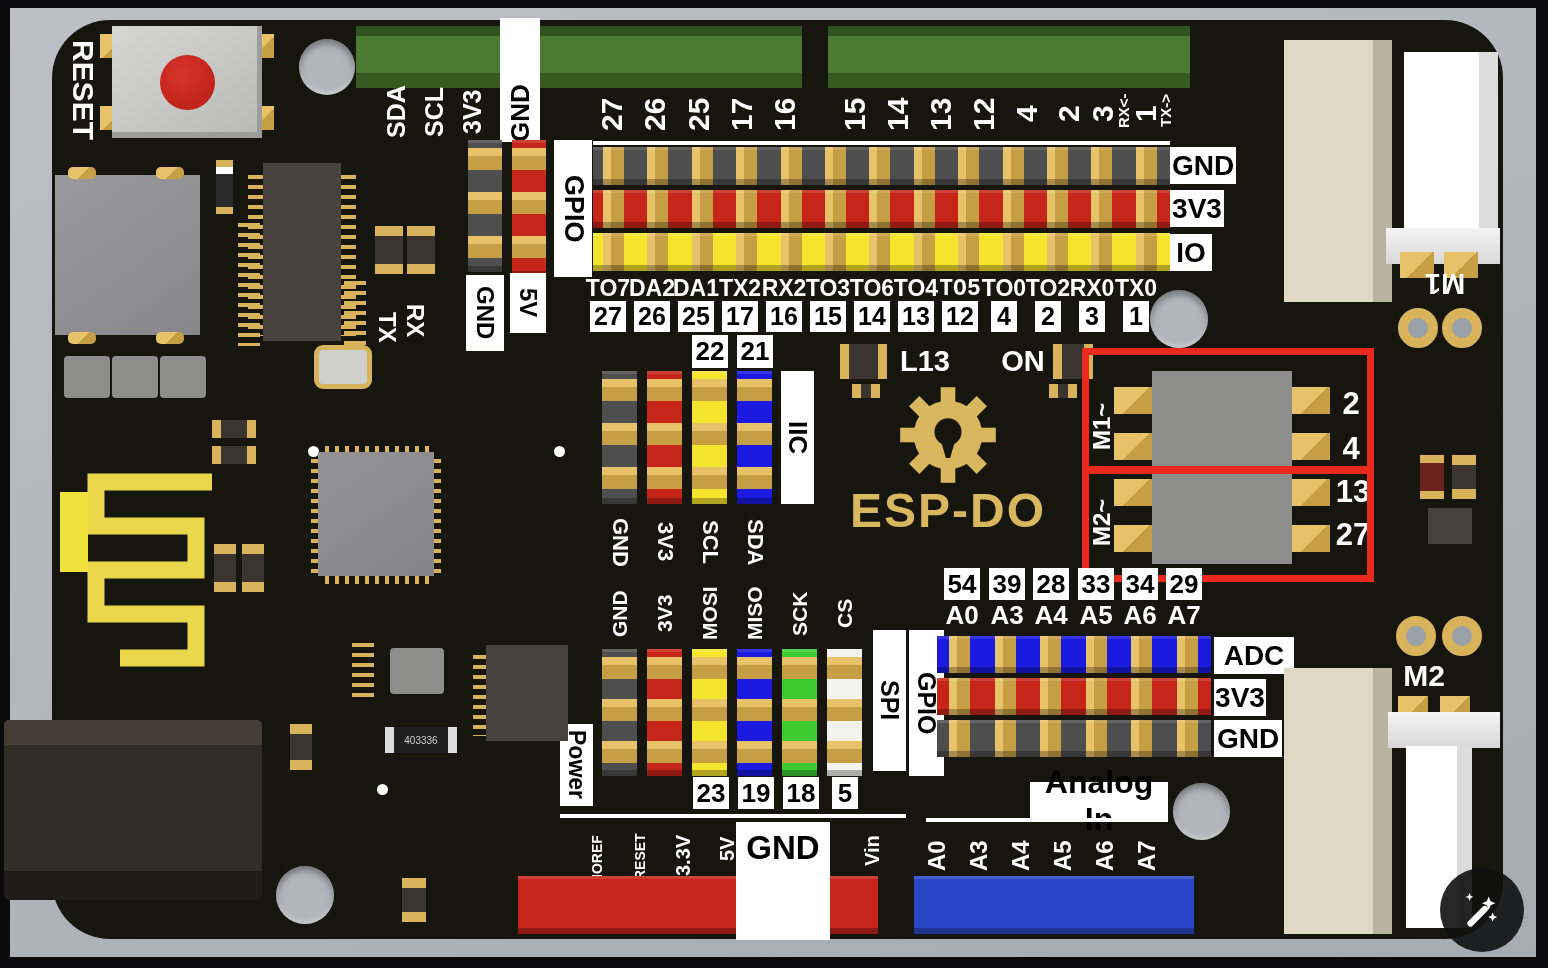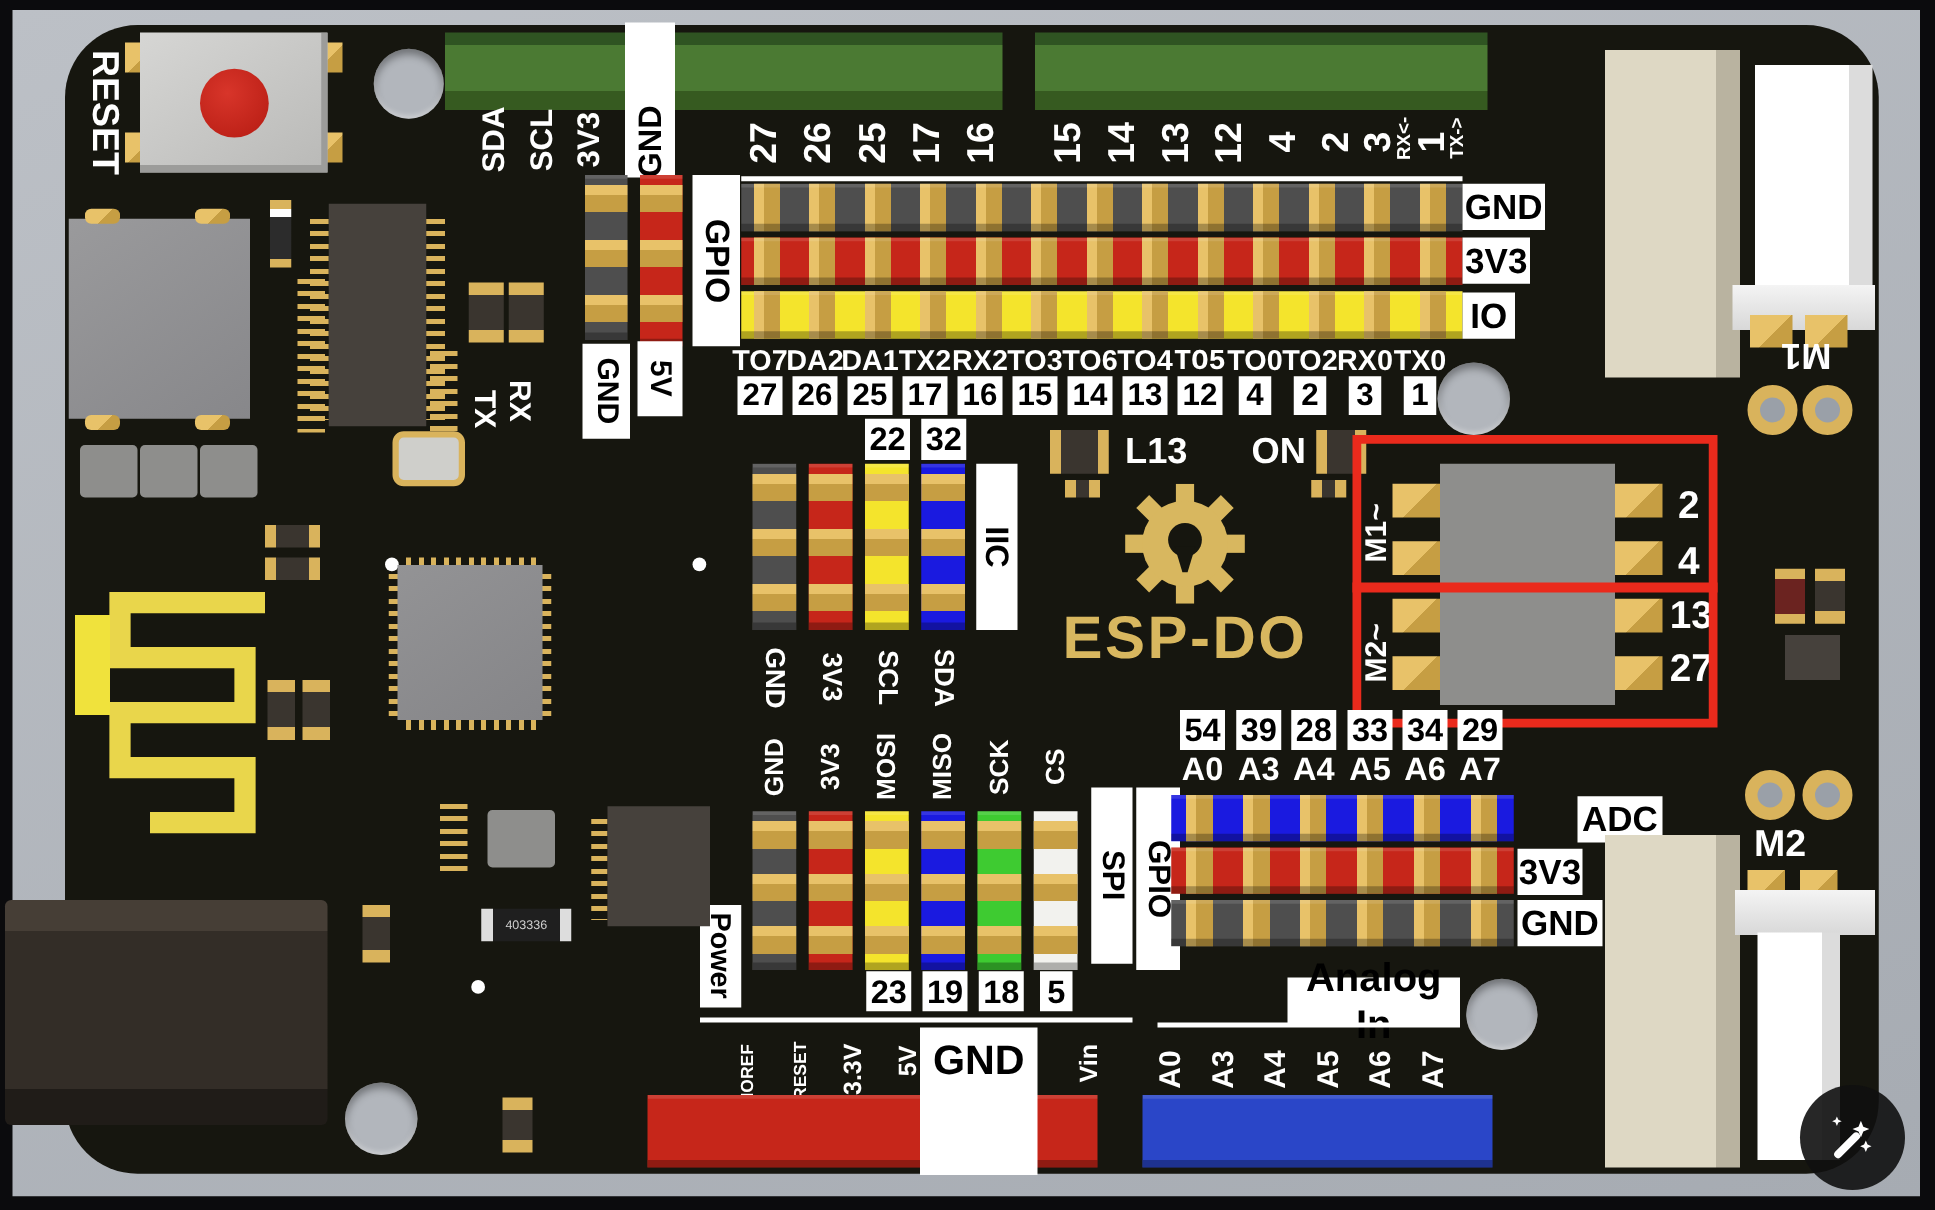--- a/index.html
+++ b/index.html
@@ -108,21 +108,21 @@
 <div class="abs wbox ctr" style="left:810px;top:301px;width:36px;height:31px;font-size:25px;">15</div>
 <div class="abs wbox ctr" style="left:854px;top:301px;width:36px;height:31px;font-size:25px;">14</div>
 <div class="abs wbox ctr" style="left:898px;top:301px;width:36px;height:31px;font-size:25px;">13</div>
 <div class="abs wbox ctr" style="left:942px;top:301px;width:36px;height:31px;font-size:25px;">12</div>
 <div class="abs wbox ctr" style="left:991px;top:301px;width:26px;height:31px;font-size:25px;">4</div>
 <div class="abs wbox ctr" style="left:1035px;top:301px;width:26px;height:31px;font-size:25px;">2</div>
 <div class="abs wbox ctr" style="left:1079px;top:301px;width:26px;height:31px;font-size:25px;">3</div>
 <div class="abs wbox ctr" style="left:1123px;top:301px;width:26px;height:31px;font-size:25px;">1</div>
 
 <div class="abs wbox ctr" style="left:692px;top:335px;width:36px;height:33px;font-size:26px;">22</div>
-<div class="abs wbox ctr" style="left:737px;top:335px;width:36px;height:33px;font-size:26px;">32</div>
+<div class="abs wbox ctr" style="left:737px;top:335px;width:36px;height:33px;font-size:26px;">21</div>
 <div class="abs strip pins-v" style="left:602px;top:371px;width:35px;height:133px;background-color:#4e4e4e;"></div>
 <div class="abs strip pins-v" style="left:647px;top:371px;width:35px;height:133px;background-color:#c6261a;"></div>
 <div class="abs strip pins-v" style="left:692px;top:371px;width:35px;height:133px;background-color:#f4e42c;"></div>
 <div class="abs strip pins-v" style="left:737px;top:371px;width:35px;height:133px;background-color:#1a1ae0;"></div>
 <div class="abs wbox vtd ctr" style="left:781px;top:371px;width:33px;height:133px;font-size:26px;">IIC</div>
 <div class="abs wtxt vtd ctr" style="left:604px;top:506px;width:32px;height:72px;font-size:22px;">GND</div>
 <div class="abs wtxt vtd ctr" style="left:649px;top:506px;width:32px;height:72px;font-size:22px;">3V3</div>
 <div class="abs wtxt vtd ctr" style="left:694px;top:506px;width:32px;height:72px;font-size:22px;">SCL</div>
 <div class="abs wtxt vtd ctr" style="left:739px;top:506px;width:32px;height:72px;font-size:22px;">SDA</div>
 
@@ -196,21 +196,21 @@
 <div class="abs wbox ctr" style="left:1166px;top:568px;width:36px;height:32px;font-size:26px;">29</div>
 <div class="abs wtxt ctr" style="left:940px;top:600px;width:44px;height:30px;font-size:26px;">A0</div>
 <div class="abs wtxt ctr" style="left:985px;top:600px;width:44px;height:30px;font-size:26px;">A3</div>
 <div class="abs wtxt ctr" style="left:1029px;top:600px;width:44px;height:30px;font-size:26px;">A4</div>
 <div class="abs wtxt ctr" style="left:1074px;top:600px;width:44px;height:30px;font-size:26px;">A5</div>
 <div class="abs wtxt ctr" style="left:1118px;top:600px;width:44px;height:30px;font-size:26px;">A6</div>
 <div class="abs wtxt ctr" style="left:1162px;top:600px;width:44px;height:30px;font-size:26px;">A7</div>
 <div class="abs strip pins-h6" style="left:937px;top:636px;width:274px;height:37px;background-color:#1a1ae0;"></div>
 <div class="abs strip pins-h6" style="left:937px;top:678px;width:274px;height:37px;background-color:#c6261a;"></div>
 <div class="abs strip pins-h6" style="left:937px;top:720px;width:274px;height:37px;background-color:#4e4e4e;"></div>
-<div class="abs wbox ctr" style="left:1262px;top:637px;width:68px;height:37px;font-size:28px;">ADC</div>
+<div class="abs wbox ctr" style="left:1214px;top:637px;width:80px;height:37px;font-size:28px;">ADC</div>
 <div class="abs wbox ctr" style="left:1214px;top:679px;width:52px;height:37px;font-size:28px;">3V3</div>
 <div class="abs wbox ctr" style="left:1214px;top:720px;width:68px;height:37px;font-size:28px;">GND</div>
 
 <div class="abs wbox vtd ctr" style="left:560px;top:724px;width:33px;height:82px;font-size:23px;">Power</div>
 <div class="abs" style="left:560px;top:814px;width:346px;height:4px;background:#fff;"></div>
 <div class="abs wtxt vtu ctr" style="left:586px;top:824px;width:22px;height:66px;font-size:14px;">IOREF</div>
 <div class="abs wtxt vtu ctr" style="left:629px;top:824px;width:22px;height:66px;font-size:14px;">RESET</div>
 <div class="abs wtxt vtu ctr" style="left:669px;top:824px;width:28px;height:62px;font-size:20px;">3.3V</div>
 <div class="abs wtxt vtu ctr" style="left:713px;top:824px;width:28px;height:50px;font-size:20px;">5V</div>
 <div class="abs strip" style="left:518px;top:876px;width:360px;height:58px;background-color:#c6261a;"></div>

